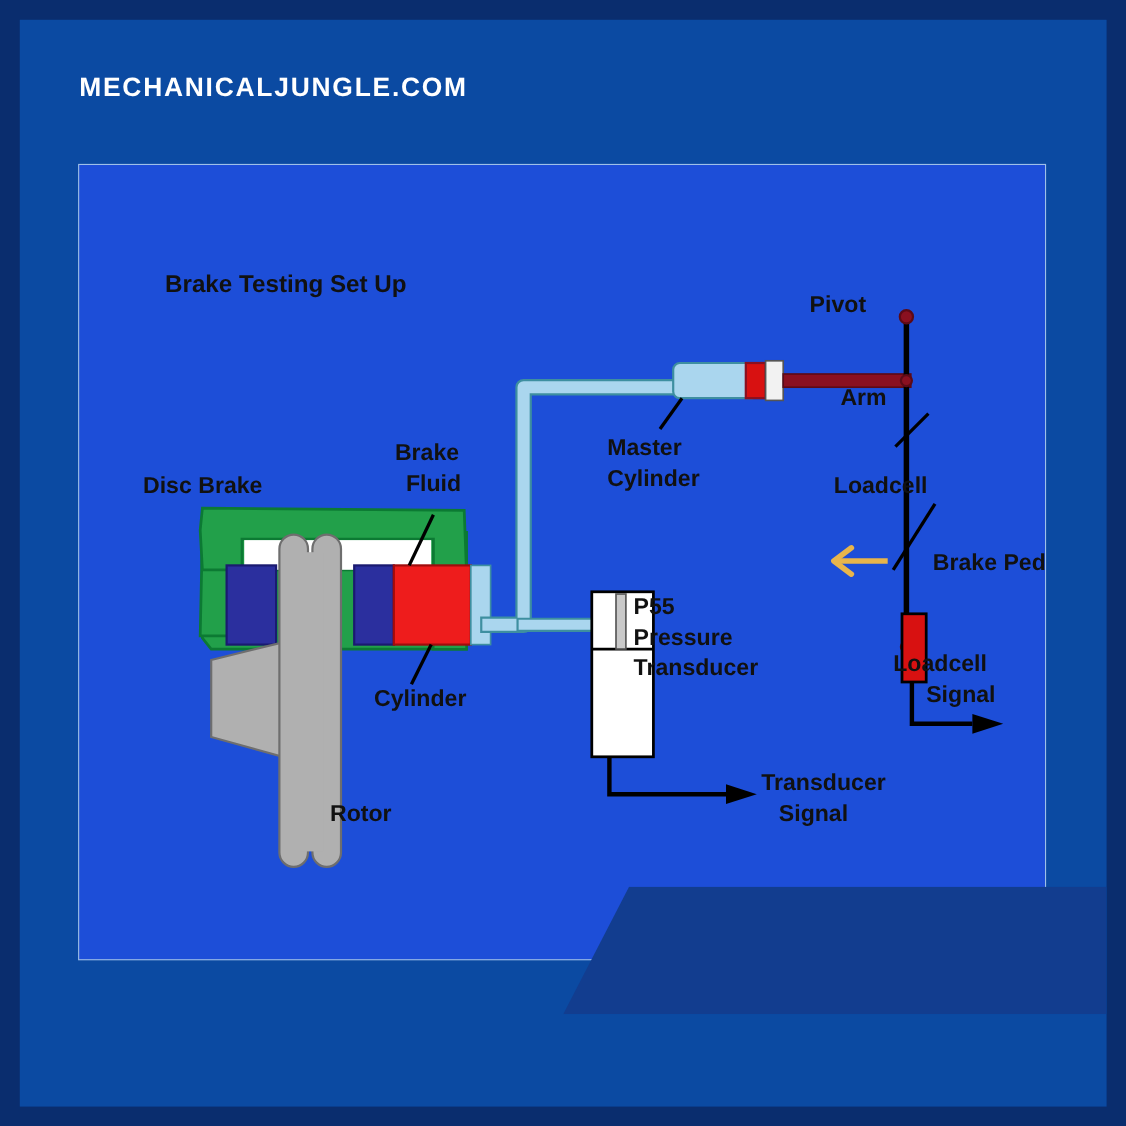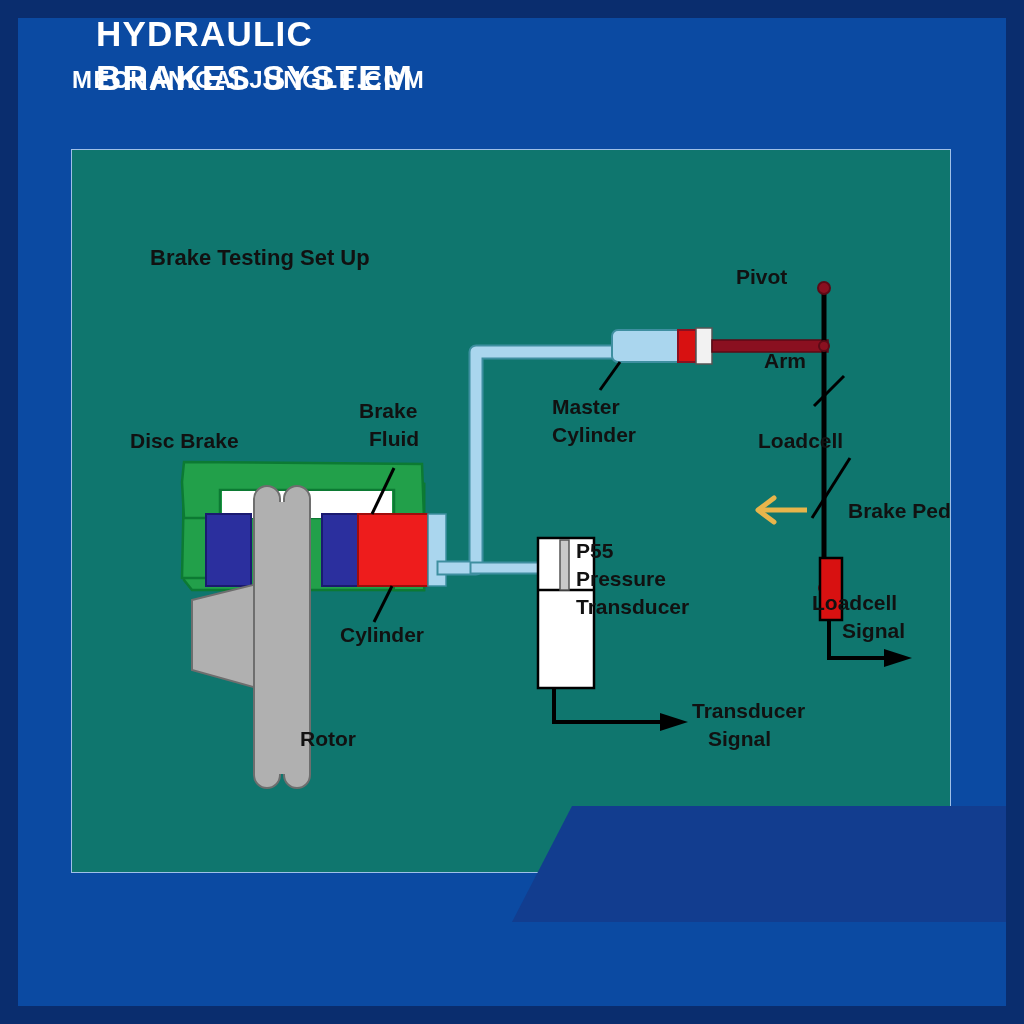--- a/index.html
+++ b/index.html
@@ -20,21 +20,21 @@
   .site-url{
     position:absolute;left:72px;top:66px;
     color:#ffffff;
     font-size:24px;font-weight:bold;letter-spacing:1.6px;
     white-space:nowrap;
   }
 
   
   .card{
     position:absolute;left:72px;top:150px;width:878px;height:722px;
-    background:#0f766e;
+    background:#1d4ed8;
     box-shadow:0 0 0 1px #9fc0e8;
   }
 
   
   .diagram{position:absolute;left:0;top:0;width:878px;height:722px;}
 
   
   .banner{
     position:absolute;left:512px;top:806px;width:494px;height:116px;
     background:#123d8f;
@@ -154,18 +154,14 @@
       <text x="504" y="436" font-size="21" fill="#111">Pressure</text>
       <text x="504" y="464" font-size="21" fill="#111">Transducer</text>
 
       <text x="620" y="568" font-size="21" fill="#111">Transducer</text>
       <text x="636" y="596" font-size="21" fill="#111">Signal</text>
 
     </svg>
   </div>
 
   <div class="banner"></div>
-  <div class="banner-text">
-    <span class="banner-line">HYDRAULIC</span>
-    <span class="banner-line">BRAKES SYSTEM</span>
-  </div>
 
 </div>
 
 </body></html>

